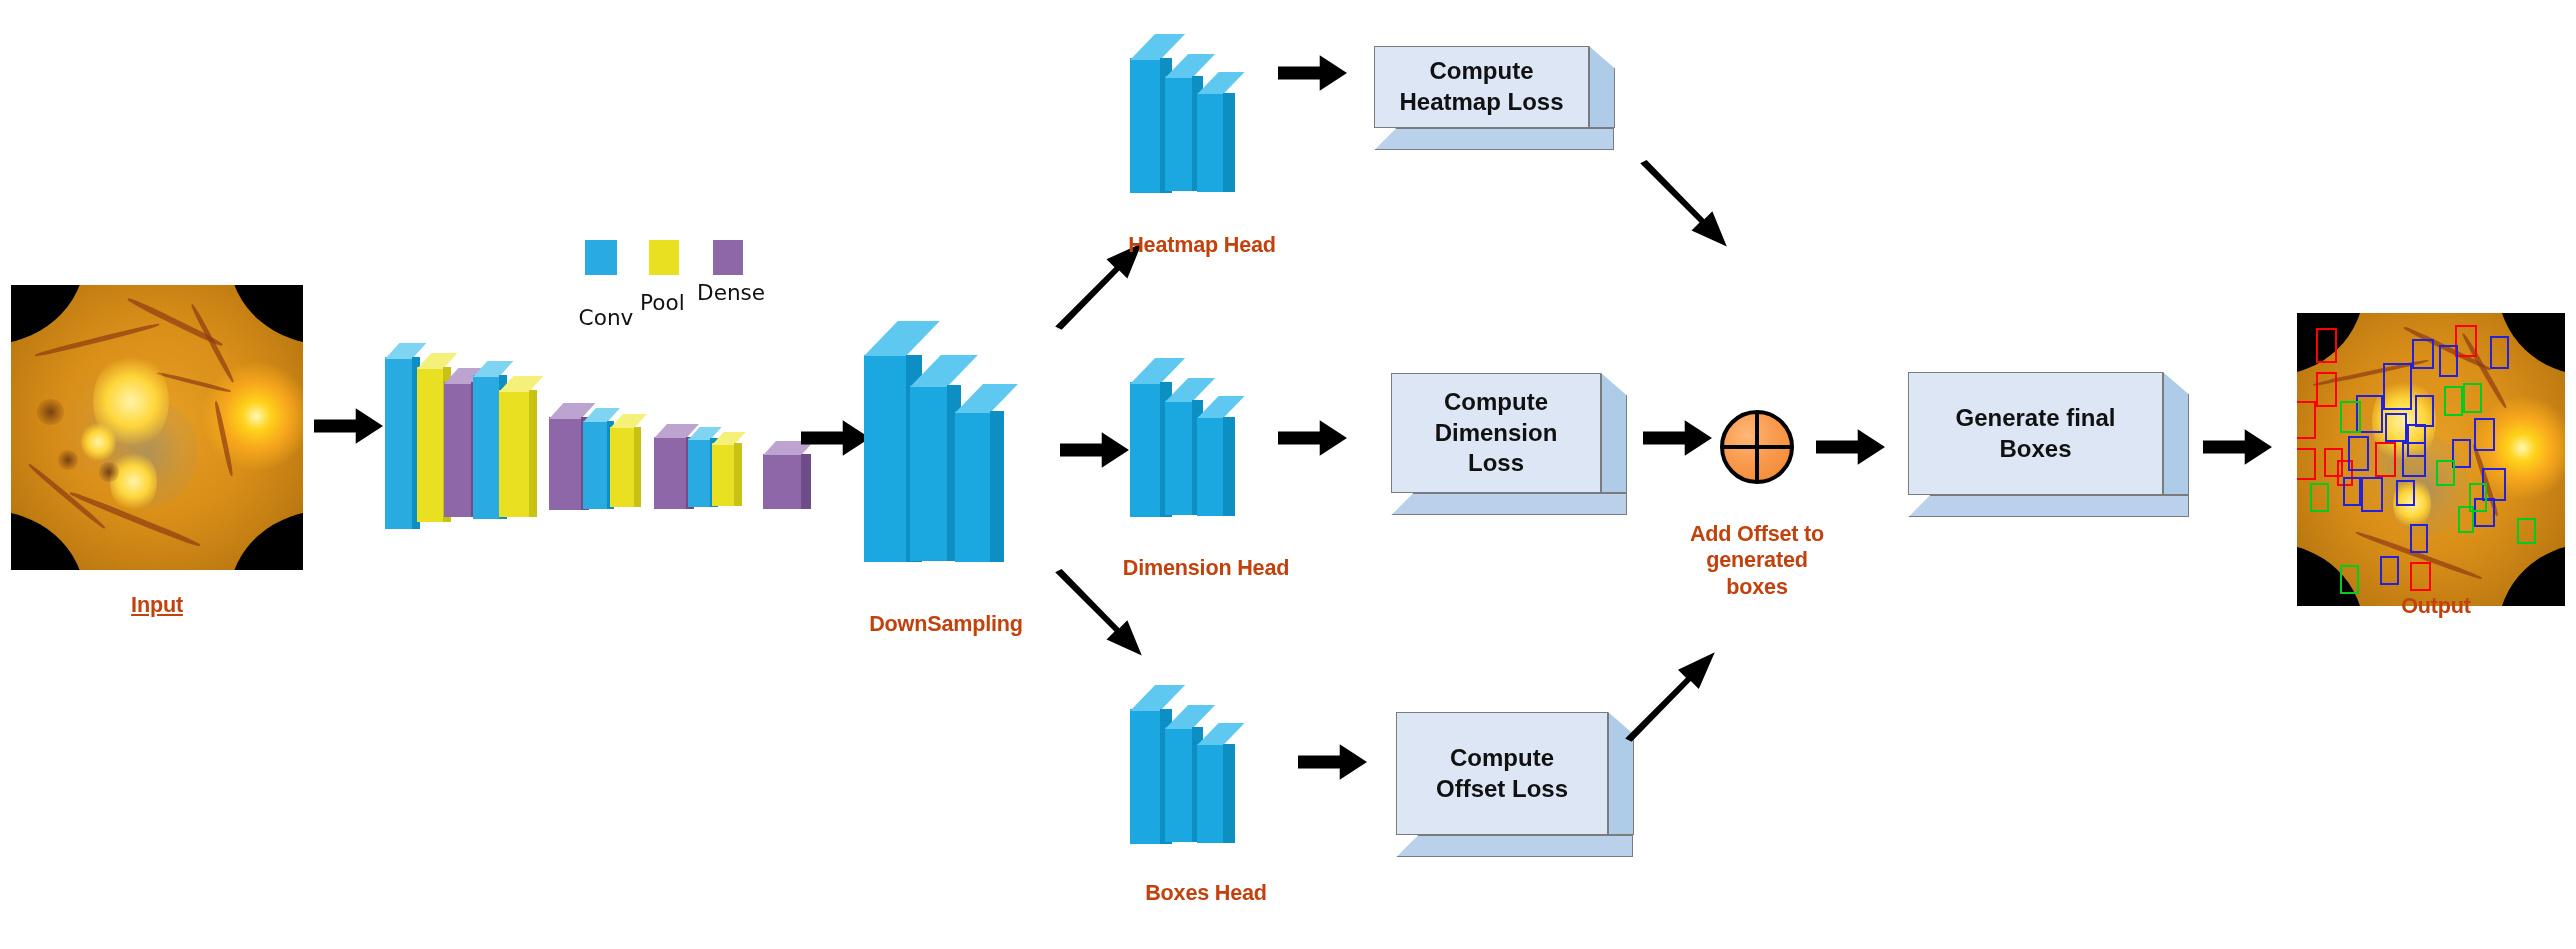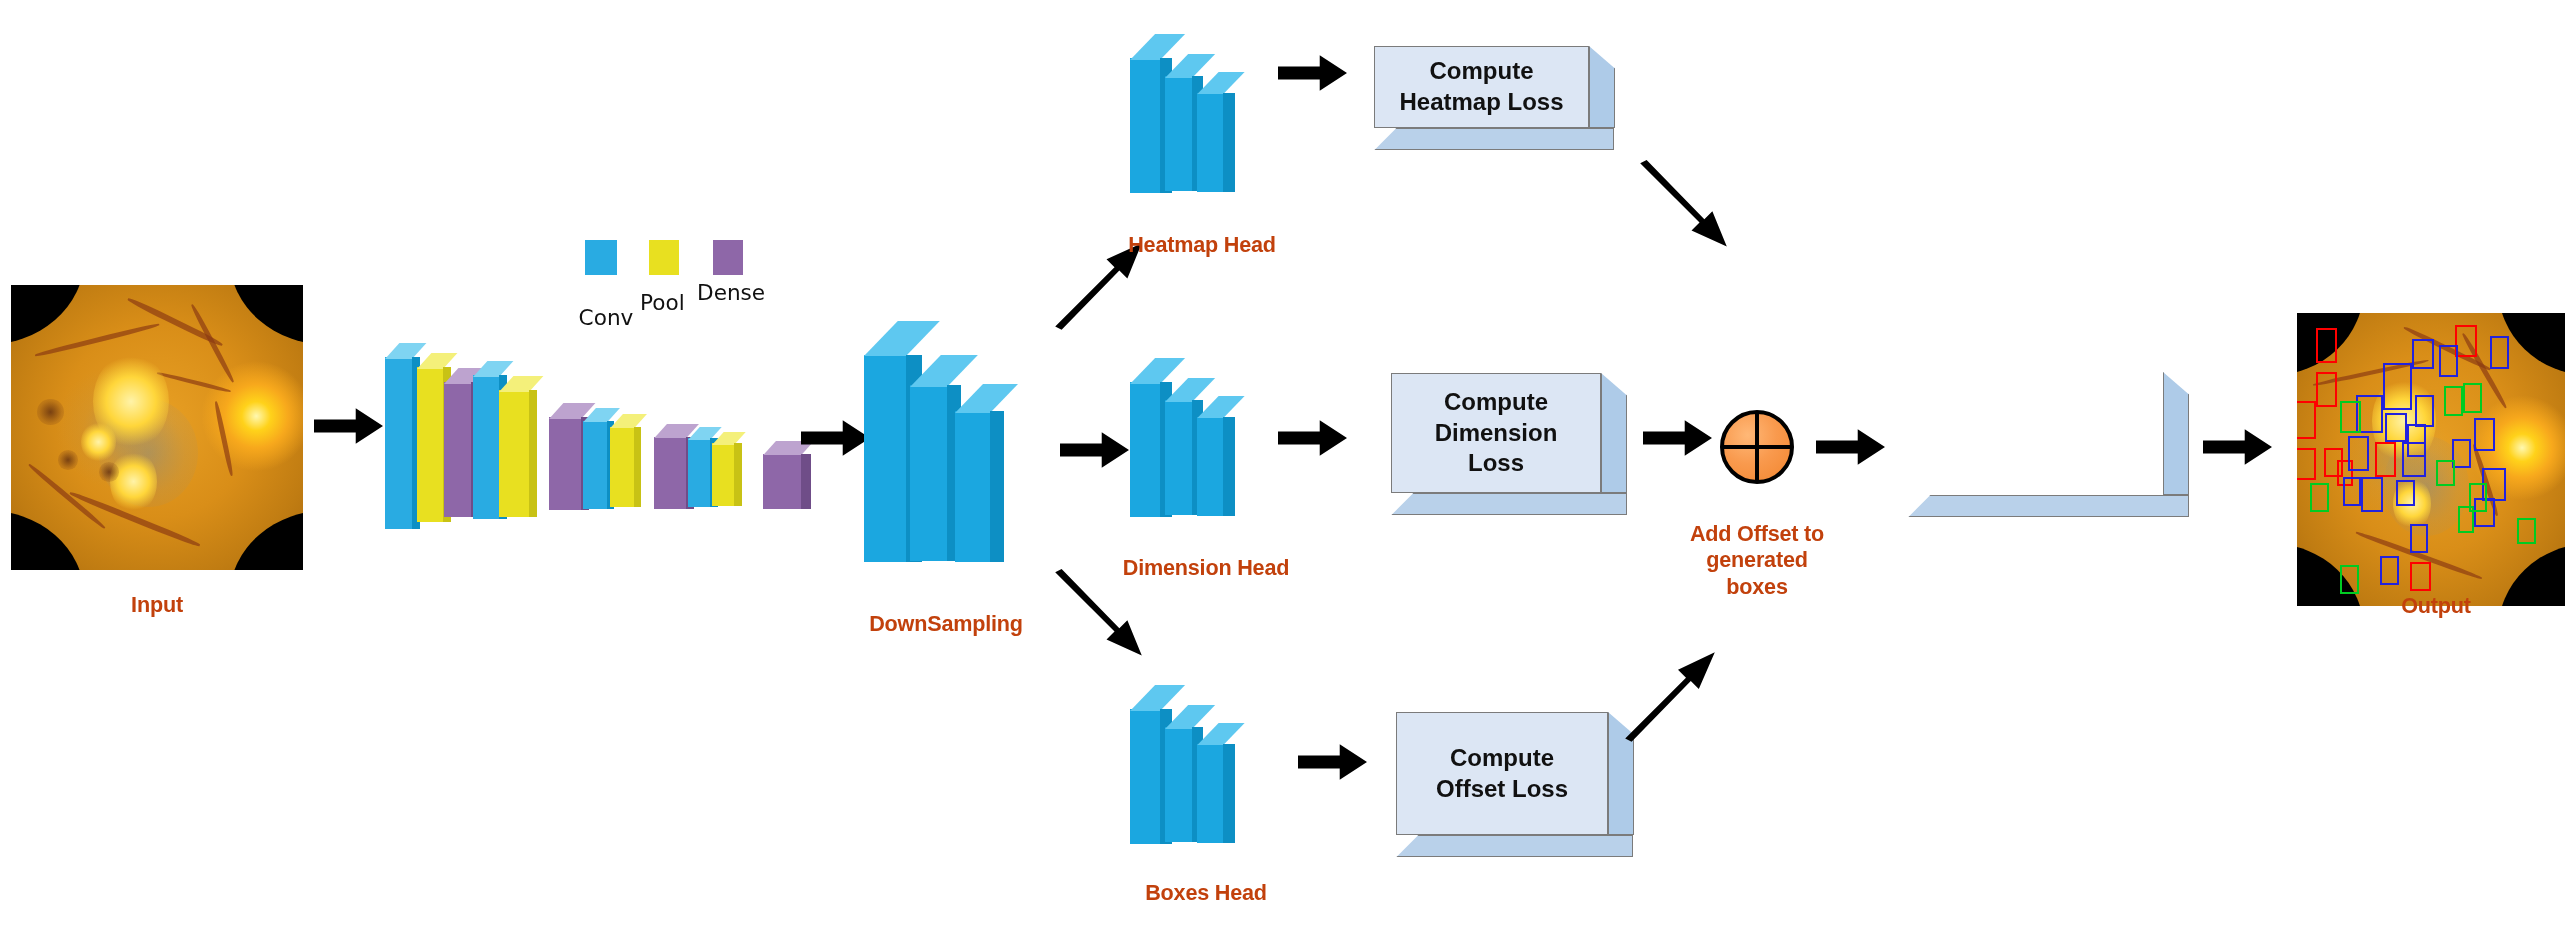--- a/index.html
+++ b/index.html
@@ -146,21 +146,21 @@
     <div class="vessel" style="left:6%; top:62%; width:34%; height:4.8px; transform:rotate(40deg);"></div>
     <div class="vessel" style="left:70%; top:40%; width:26%; height:4.8px; transform:rotate(78deg);"></div>
     <div class="macula" style="left:30%; top:40%; width:34%; height:38%;"></div>
     <div class="exudate" style="left:28%; top:24%; width:26%; height:34%;"></div>
     <div class="exudate" style="left:34%; top:58%; width:16%; height:22%;"></div>
     <div class="exudate" style="left:24%; top:48%; width:12%; height:14%;"></div>
     <div class="dark-spot" style="left:9%; top:40%; width:9%; height:9%;"></div>
     <div class="dark-spot" style="left:16%; top:58%; width:7%; height:7%;"></div>
     <div class="dark-spot" style="left:30%; top:62%; width:7%; height:7%;"></div>
   </div>
-  <div class="caption" style="left:77px; top:592px; width:160px;">Input</div>
+  <div class="caption" style="left:77px; top:592px; width:160px;text-decoration:underline;">Input</div>
 
   <div class="arrow" style="left:314px; top:405px;">
     <svg width="69" height="42" viewBox="0 0 86 52">
       <path d="M0,18 L52,18 L52,4 L86,26 L52,48 L52,34 L0,34 Z" fill="#000"></path>
     </svg>
   </div>
 
   <div class="abs" style="left:385px; top:305px; width:449px; height:273px;">
 
     <div class="slab" style="left:0px; top:38px; width:35px; height:186px;">
@@ -402,20 +402,22 @@
 generated
 boxes</div>
 
   <div class="arrow" style="left:1816px; top:426px;">
     <svg width="69" height="42" viewBox="0 0 86 52">
       <path d="M0,18 L52,18 L52,4 L86,26 L52,48 L52,34 L0,34 Z" fill="#000"></path>
     </svg>
   </div>
 
   <div class="lossbox" style="left:1908px; top:372px; width:281px; height:146px;">
+    <div class="front" style="width:255px; height:123px;">Generate final
+Boxes</div>
     <div class="side" style="left:255px; top:0px; width:26px; height:123px; clip-path: polygon(0 0, 100% 22.4px, 100% 100%, 0 100%);"></div>
     <div class="bottom" style="left:0px; top:123px; width:281px; height:22.4px; clip-path: polygon(22.4px 0, 100% 0, 100% 100%, 0 100%);"></div>
   </div>
 
   <div class="arrow" style="left:2203px; top:426px;">
     <svg width="69" height="42" viewBox="0 0 86 52">
       <path d="M0,18 L52,18 L52,4 L86,26 L52,48 L52,34 L0,34 Z" fill="#000"></path>
     </svg>
   </div>
 

